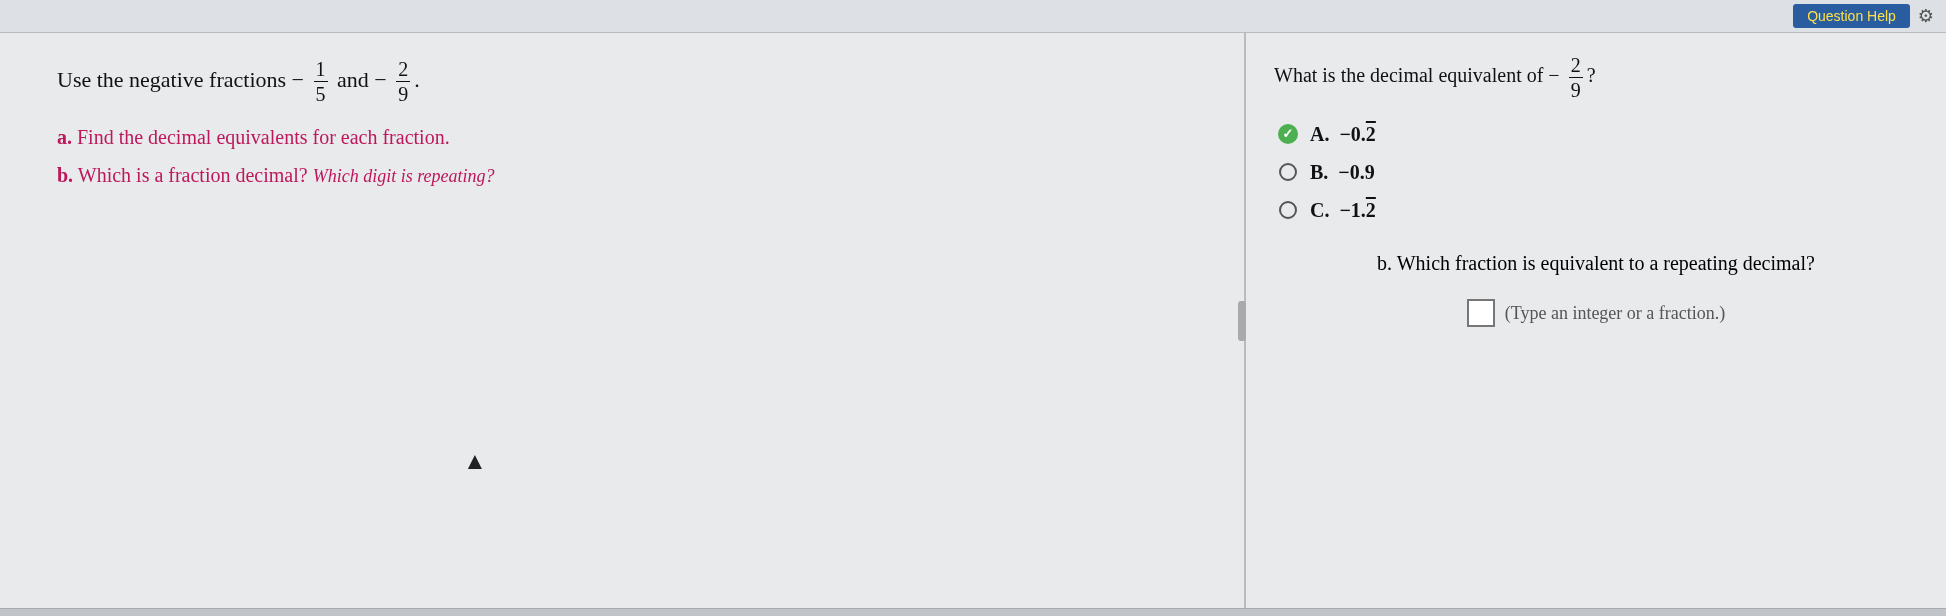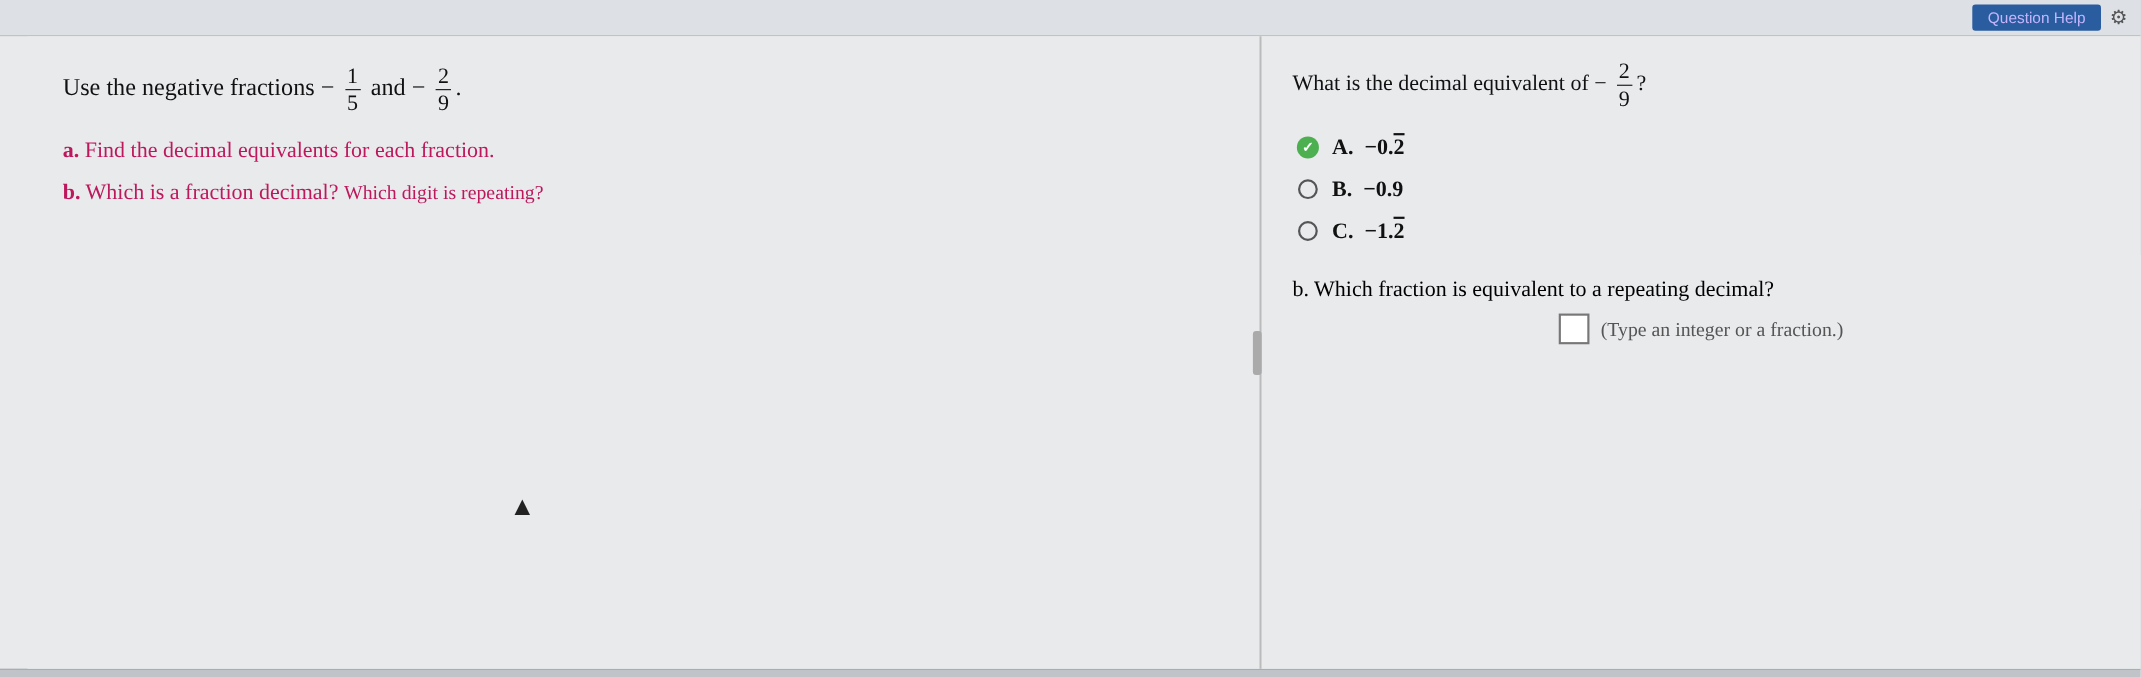--- a/index.html
+++ b/index.html
@@ -19,21 +19,21 @@
       justify-content: flex-end;
       align-items: center;
       padding: 4px 12px;
       background: #dde1e5;
       border-bottom: 1px solid #bbb;
       min-height: 32px;
     }
 
     .question-help-btn {
       background: #2a5da0;
-      color: #c4b5fd;
+      color: #fde047;
       font-size: 14px;
       padding: 4px 14px;
       border: none;
       border-radius: 3px;
       cursor: pointer;
       font-family: Arial, sans-serif;
     }
 
     .gear-icon-btn {
       background: none;
@@ -53,21 +53,21 @@
 
     .left-panel {
       flex: 1;
       padding: 24px 32px;
       background: #e8eaec;
       border-right: 2px solid #bbb;
       position: relative;
     }
 
     .right-panel {
-      width: 799px;
+      width: 700px;
       padding: 20px 28px;
       background: #e8eaec;
       position: relative;
     }
 
     .problem-text {
       font-size: 22px;
       line-height: 1.6;
       color: #111;
       margin-bottom: 12px;
@@ -243,21 +243,21 @@
     </div>
 
     <div class="sub-text">
       <div>
         <span class="bold">a.</span>
         <span>Find the decimal equivalents for each fraction.</span>
       </div>
       <div>
         <span class="bold">b.</span>
         <span>Which is a fraction decimal?</span>
-        <span> </span><span style="font-size:18px;">Which digit is repeating?</span>
+        <span> </span><span style="font-size:18px;font-style:italic;">Which digit is repeating?</span>
       </div>
     </div>
 
     <div class="cursor-indicator">▲</div>
   </div>
 
   <div class="right-panel">
     <div class="drag-handle"></div>
 
     <div class="question-header">
@@ -291,21 +291,21 @@
           <span class="radio-circle"></span>
         </div>
         <span>C.&nbsp; −1.</span>
           <span class="overline">2</span>
       </li>
 
 
     </ul>
 
     <div class="part-b-section">
-      <div style="font-size:20px; margin-bottom:10px;">
+      <div style="font-size:20px; margin-bottom:24px;text-align:center;">
         <span class="bold">b.</span>
         <span>Which fraction is equivalent to a repeating decimal?</span>
       </div>
       <div class="answer-input-row">
         <div class="answer-box"></div>
         <span>(Type an integer or a fraction.)</span>
       </div>
     </div>
 
   </div>

